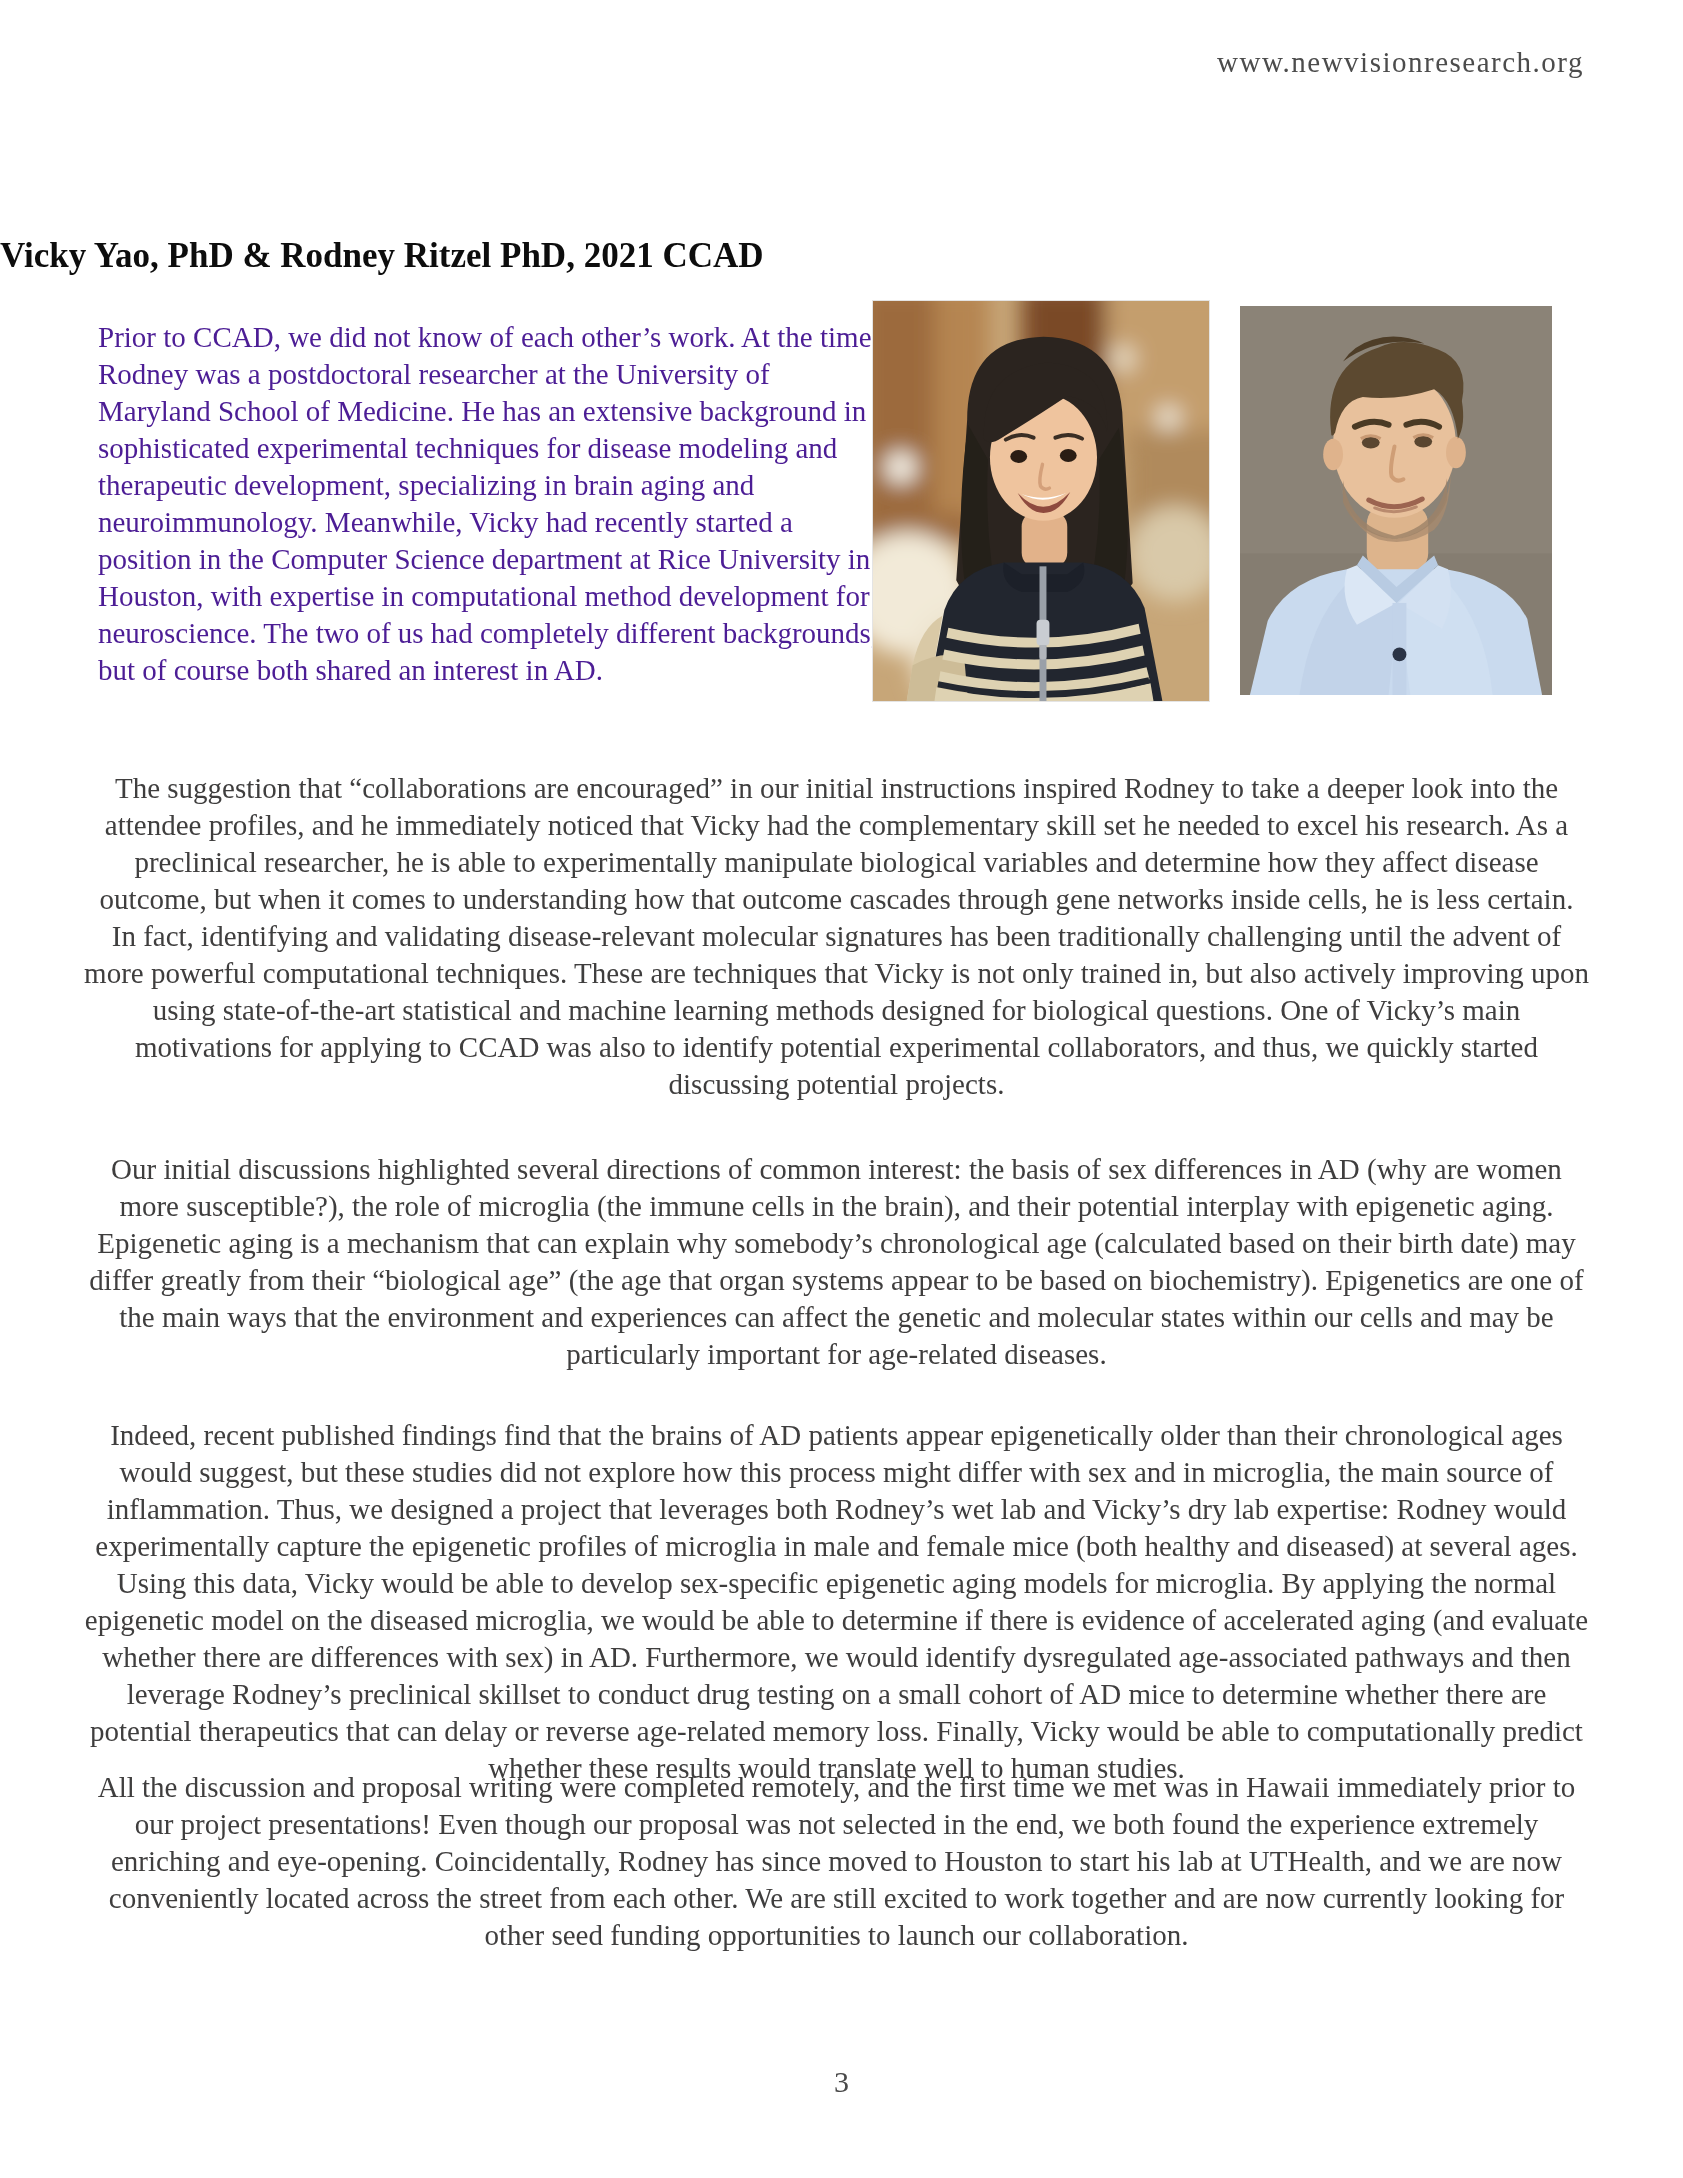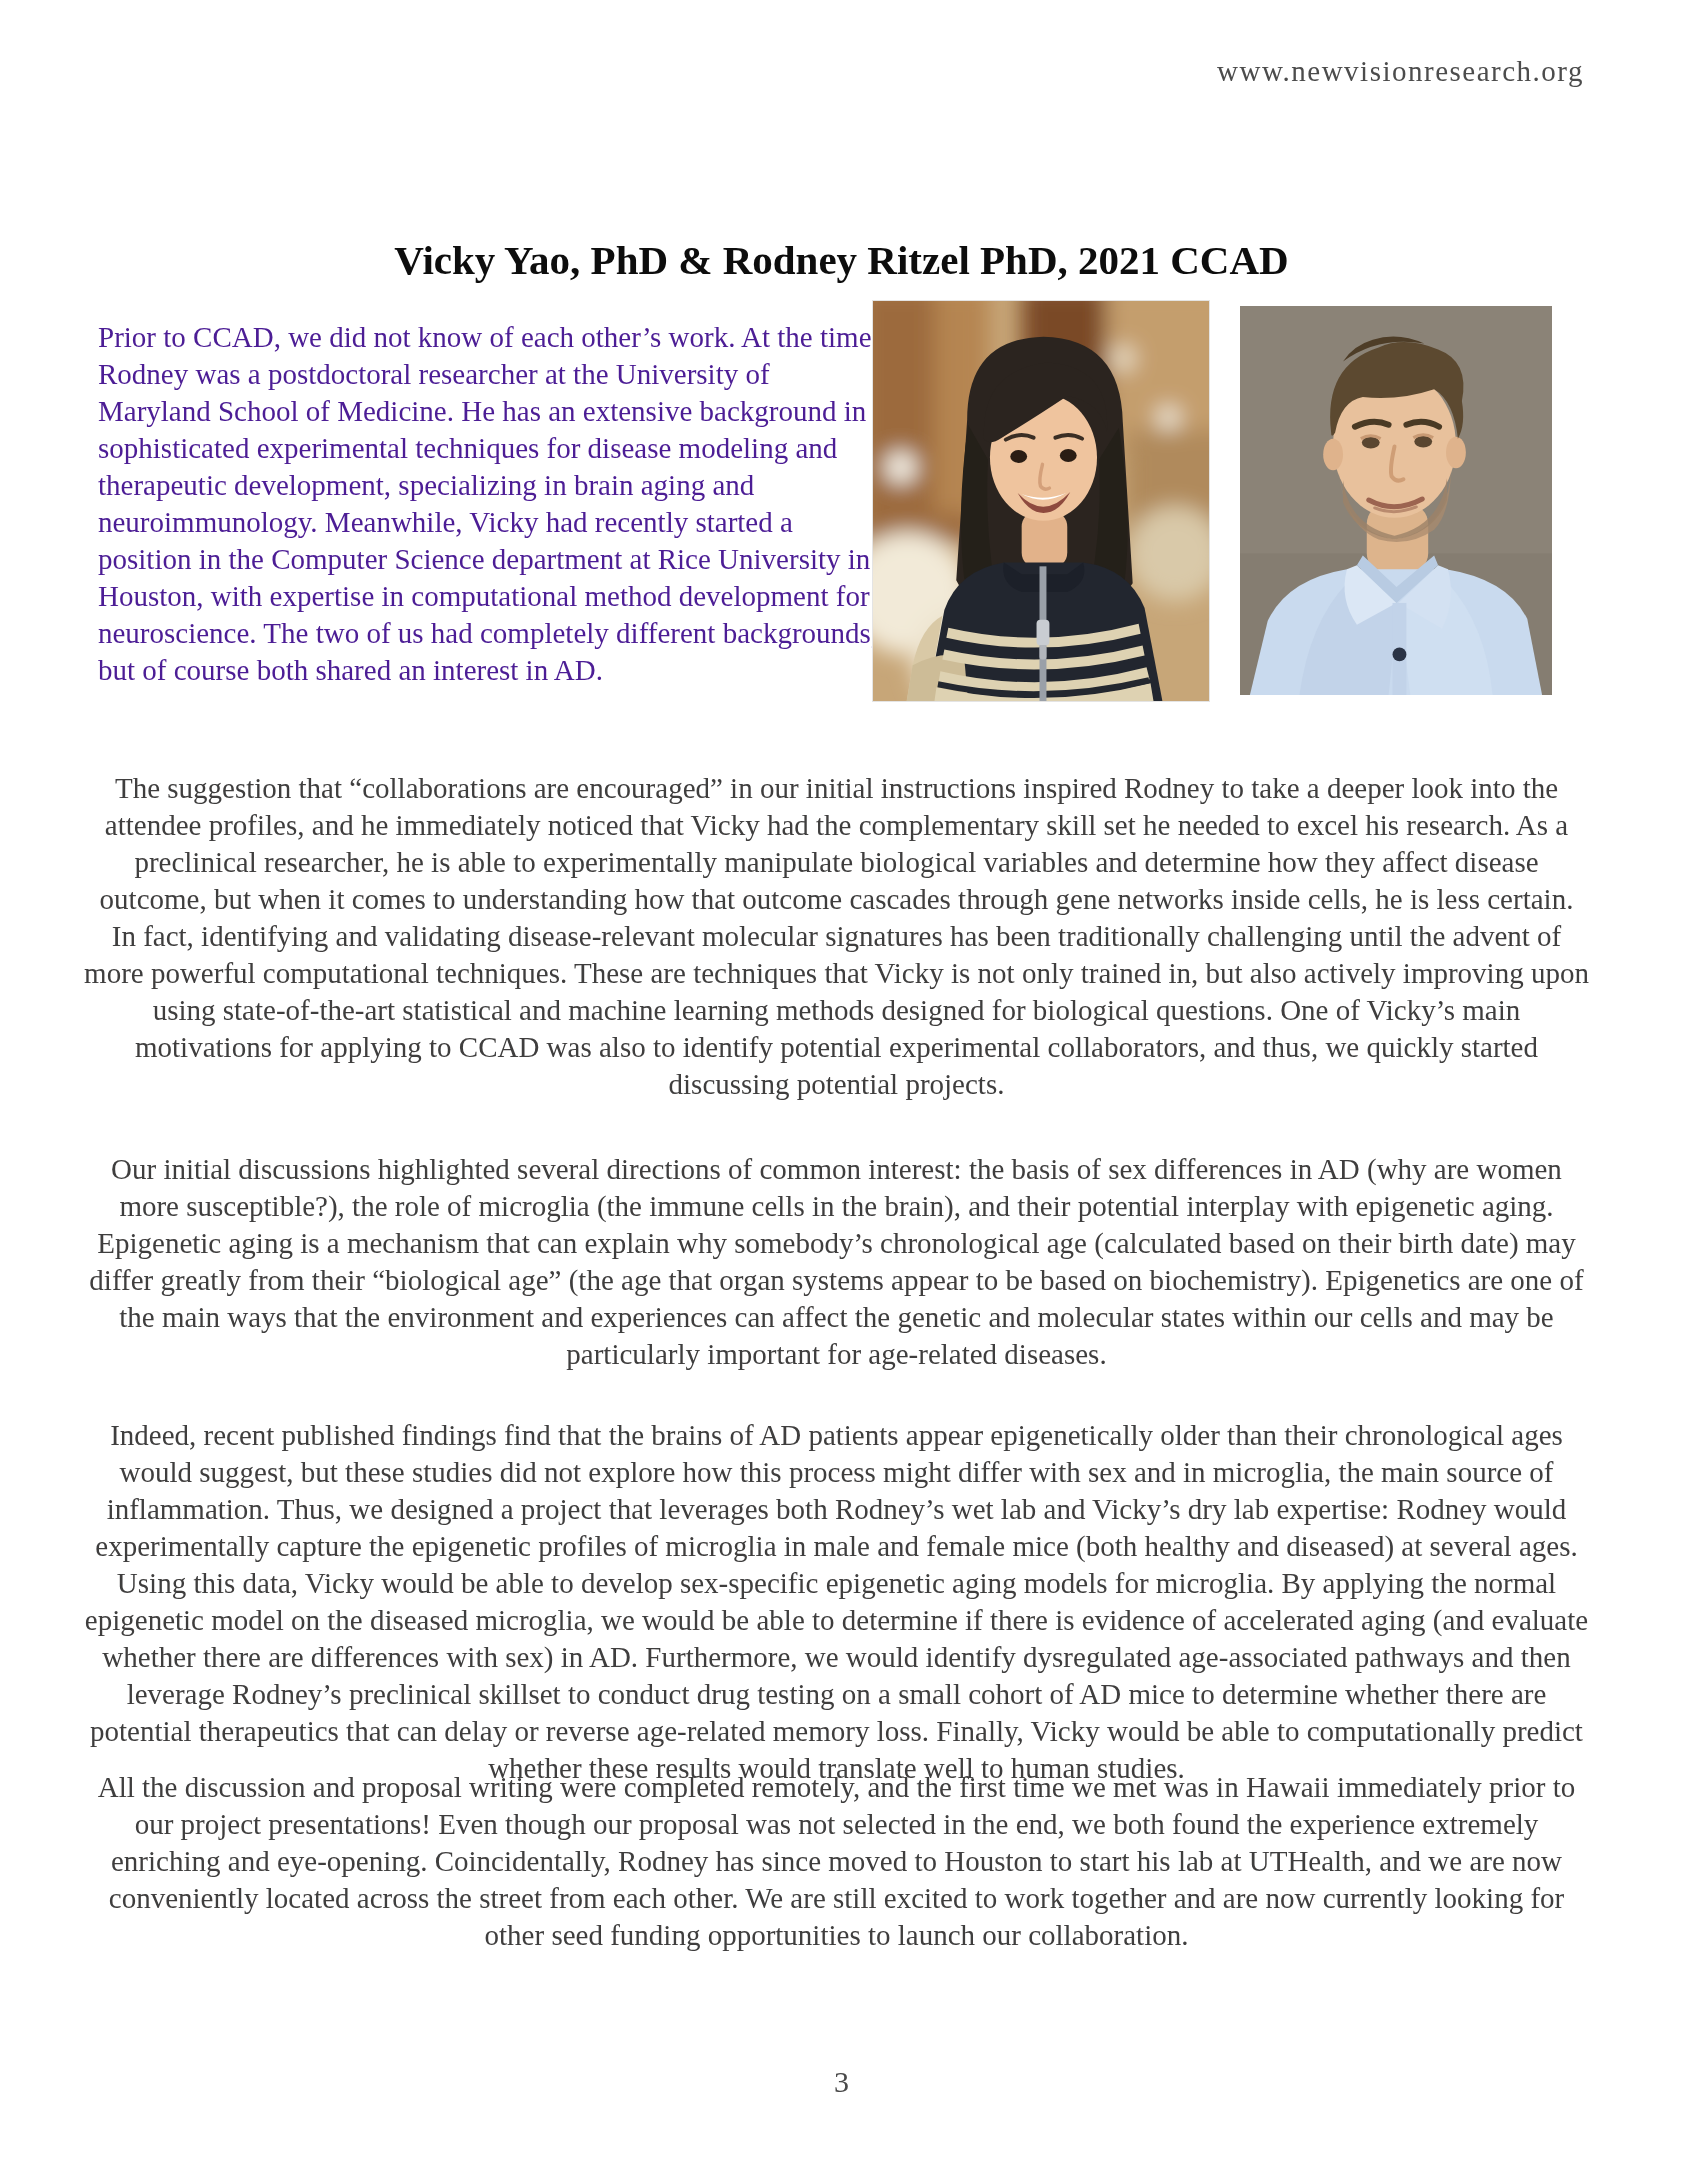--- a/index.html
+++ b/index.html
@@ -4,32 +4,32 @@
 <style>
   html,body{margin:0;padding:0;background:#ffffff;}
   .page{
     position:relative;
     width:1683px;height:2178px;
     background:#ffffff;
     font-family:"Liberation Serif","DejaVu Serif",serif;
     overflow:hidden;
   }
   .header-url{
-    position:absolute;top:55px;right:99px;
+    position:absolute;top:46px;right:99px;
     font-size:29px;color:#4c4c4c;letter-spacing:1.5px;
   }
   .doc-title{
     position:absolute;top:107px;left:0;width:100%;
     text-align:center;font-size:75px;font-weight:bold;
     color:#533a8c;letter-spacing:1px;line-height:1.1;
   }
   .doc-title .dash{padding:0 14px;}
   .doc-subtitle{
     position:absolute;top:236px;left:0;width:100%;
-    text-align:center;font-size:41px;font-weight:bold;color:#0d0d0d;
+    font-size:35px;font-weight:bold;color:#0d0d0d;
   }
   .body-text{
     position:absolute;left:84px;width:1505px;
     font-size:29px;line-height:37px;color:#3f3e3e;
     text-align:center;
   }
   .intro-text{
     position:absolute;left:98px;top:290px;width:782px;
     font-size:29px;line-height:37px;color:#4c1d95;
   }

